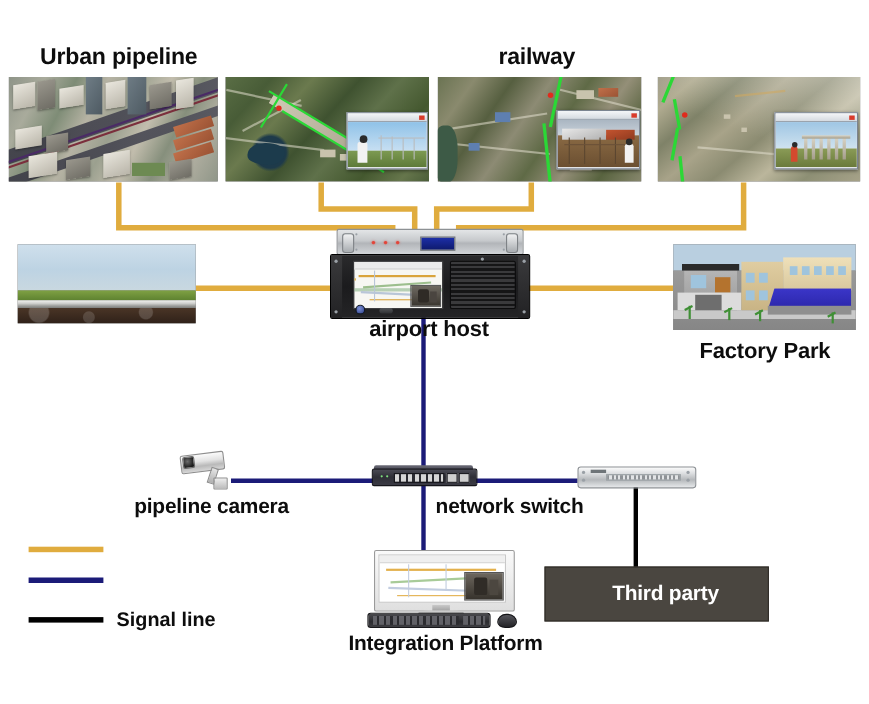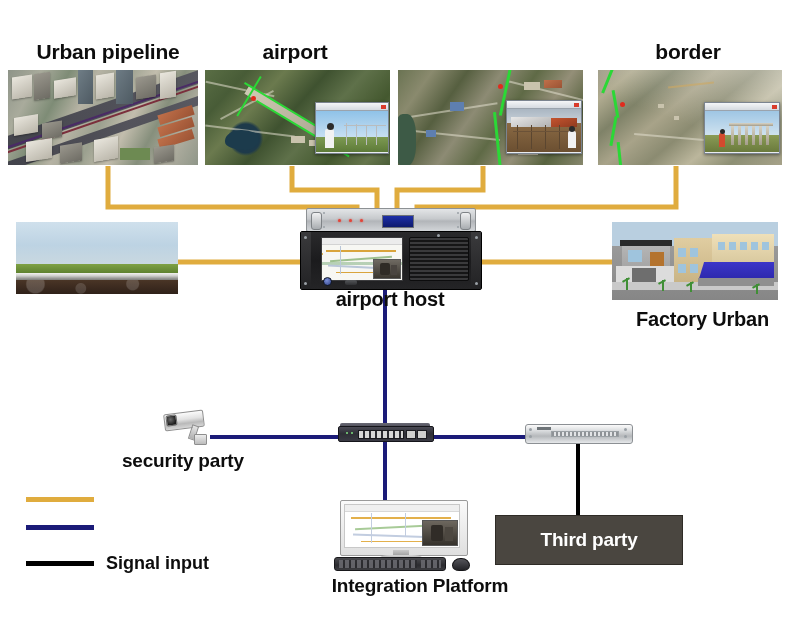--- a/index.html
+++ b/index.html
@@ -357,21 +357,20 @@
     <div class="up-roof" style="left:150px; top:64px; width:36px; height:10px; transform:rotate(-17deg);"></div>
     <div class="up-blk" style="left:6px; top:46px; width:24px; height:18px; transform:skewY(-9deg);"></div>
     <div class="up-blk d" style="left:34px; top:52px; width:20px; height:16px; transform:skewY(-9deg);"></div>
     <div class="up-blk" style="left:18px; top:70px; width:26px; height:20px; transform:skewY(-9deg);"></div>
     <div class="up-blk d" style="left:52px; top:74px; width:22px; height:18px; transform:skewY(-9deg);"></div>
     <div class="up-blk" style="left:86px; top:68px; width:24px; height:22px; transform:skewY(-9deg);"></div>
     <div class="up-green" style="left:112px; top:78px; width:30px; height:12px;"></div>
     <div class="up-blk d" style="left:146px; top:76px; width:20px; height:16px; transform:skewY(-9deg);"></div>
   </div>
 
-  <div class="lbl lbl-top lbl-center" style="left:205px; top:40px; width:180px;">airport</div>
   <div class="scene" style="left:205px; top:70px; width:185px; height:95px;">
     <div class="sat-air"></div>
     <div class="road-thin" style="left:0; top:18px; width:70px; height:2px; transform:rotate(12deg);"></div>
     <div class="road-thin" style="left:12px; top:34px; width:60px; height:2px; transform:rotate(-28deg);"></div>
     <div class="road-thin" style="left:0; top:60px; width:90px; height:2px; transform:rotate(7deg);"></div>
     <div class="runway" style="left:44px; top:16px; width:100px; height:9px; transform:rotate(31deg); transform-origin:left top;"></div>
     <div class="fence-line" style="left:40px; top:12px; width:96px; height:2px; transform:rotate(31deg); transform-origin:left top;"></div>
     <div class="fence-line" style="left:55px; top:6px; width:2px; height:46px; transform:rotate(31deg); transform-origin:left top;"></div>
     <div class="fence-line" style="left:52px; top:30px; width:108px; height:2px; transform:rotate(31deg); transform-origin:left top;"></div>
     <div class="marker-dot" style="left:46px; top:26px; width:5px; height:5px;"></div>
@@ -389,20 +388,21 @@
         <div class="pb-post" style="left:40px; top:13px; width:1px; height:21px;"></div>
         <div class="pb-post" style="left:50px; top:14px; width:1px; height:20px;"></div>
         <div class="pb-post" style="left:60px; top:15px; width:1px; height:19px;"></div>
         <div class="pb-post" style="left:28px; top:14px; width:42px; height:1px;"></div>
         <div class="pb-person" style="left:9px; top:18px; width:9px; height:19px;"></div>
         <div class="pb-head" style="left:11px; top:12px; width:7px; height:7px;"></div>
       </div>
     </div>
   </div>
 
+  <div class="lbl lbl-top lbl-center" style="left:398px; top:40px; width:180px;">railway</div>
   <div class="scene" style="left:398px; top:70px; width:185px; height:95px;">
     <div class="sat-rail"></div>
     <div class="road-thin" style="left:0; top:40px; width:100px; height:2px; transform:rotate(-9deg);"></div>
     <div class="road-thin" style="left:6px; top:64px; width:96px; height:2px; transform:rotate(6deg);"></div>
     <div class="road-thin" style="left:110px; top:20px; width:78px; height:2px; transform:rotate(14deg);"></div>
     <div style="left:-4px; top:44px; width:22px; height:52px; background:#3d5a46; border-radius:40%;"></div>
     <div class="fence-line" style="left:106px; top:-4px; width:3px; height:50px; transform:rotate(12deg);"></div>
     <div class="fence-line" style="left:98px; top:42px; width:3px; height:58px; transform:rotate(-6deg);"></div>
     <div class="marker-dot" style="left:100px; top:14px; width:5px; height:5px;"></div>
     <div class="bld-b" style="left:52px; top:32px; width:14px; height:9px;"></div>
@@ -422,21 +422,20 @@
         <div class="pb-post" style="left:24px; top:16px; width:1px; height:24px; background:#5b4630;"></div>
         <div class="pb-post" style="left:38px; top:16px; width:1px; height:24px; background:#5b4630;"></div>
         <div class="pb-post" style="left:52px; top:16px; width:1px; height:24px; background:#5b4630;"></div>
         <div class="pb-post" style="left:6px; top:22px; width:60px; height:1px; background:#6b5238;"></div>
         <div class="pb-person" style="left:61px; top:22px; width:8px; height:17px;"></div>
         <div class="pb-head" style="left:62px; top:17px; width:6px; height:6px;"></div>
       </div>
     </div>
   </div>
 
-  <div class="lbl lbl-top lbl-center" style="left:598px; top:40px; width:180px;">border</div>
   <div class="scene" style="left:598px; top:70px; width:184px; height:95px;">
     <div class="sat-border"></div>
     <div class="sat-haze"></div>
     <div class="fence-line" style="left:8px; top:-2px; width:3px; height:26px; transform:rotate(22deg);"></div>
     <div class="fence-line" style="left:16px; top:20px; width:3px; height:28px; transform:rotate(-10deg);"></div>
     <div class="fence-line" style="left:14px; top:46px; width:3px; height:30px; transform:rotate(10deg);"></div>
     <div class="fence-line" style="left:20px; top:72px; width:3px; height:26px; transform:rotate(-6deg);"></div>
     <div class="marker-dot" style="left:22px; top:32px; width:5px; height:5px;"></div>
     <div class="road-thin" style="left:70px; top:14px; width:46px; height:2px; transform:rotate(-6deg); background:rgba(206,168,96,.6);"></div>
     <div class="road-thin" style="left:36px; top:66px; width:70px; height:2px; transform:rotate(5deg);"></div>
@@ -544,39 +543,40 @@
 
     <div class="fp-plant abs" style="left:14px; top:56px; width:2px; height:12px;"></div>
     <div class="fp-plant abs" style="left:10px; top:57px; width:8px; height:2px; transform:rotate(-28deg);"></div>
     <div class="fp-plant abs" style="left:50px; top:58px; width:2px; height:11px;"></div>
     <div class="fp-plant abs" style="left:46px; top:59px; width:8px; height:2px; transform:rotate(-28deg);"></div>
     <div class="fp-plant abs" style="left:78px; top:60px; width:2px; height:10px;"></div>
     <div class="fp-plant abs" style="left:74px; top:61px; width:8px; height:2px; transform:rotate(-28deg);"></div>
     <div class="fp-plant abs" style="left:144px; top:62px; width:2px; height:10px;"></div>
     <div class="fp-plant abs" style="left:140px; top:63px; width:8px; height:2px; transform:rotate(-28deg);"></div>
   </div>
-  <div class="lbl lbl-mid" style="left:636px; top:308px;">Factory Urban</div>
+  <div class="lbl lbl-mid" style="left:636px; top:308px;">Factory Park</div>
 
   <div class="abs" style="left:160px; top:408px; width:56px; height:36px;">
     <div class="cam-body abs" style="left:4px; top:4px; width:38px; height:15px;"></div>
     <div class="cam-lens abs" style="left:6px; top:7px; width:9px; height:9px;"></div>
     <div class="cam-arm abs" style="left:30px; top:17px; width:5px; height:13px; transform:rotate(18deg);"></div>
     <div class="cam-mount abs" style="left:34px; top:26px; width:11px; height:9px;"></div>
   </div>
-  <div class="lbl lbl-bottom" style="left:122px; top:450px;">security party</div>
+  <div class="lbl lbl-bottom" style="left:122px; top:450px;">pipeline camera</div>
 
   <div class="abs" style="left:338px; top:423px; width:94px; height:20px;">
     <div class="sw-top abs" style="left:2px; top:0; width:90px; height:4px; border-radius:2px 2px 0 0;"></div>
     <div class="sw-body abs" style="left:0; top:3px; width:94px; height:14px;"></div>
     <div class="sw-ports abs" style="left:20px; top:7px; width:44px; height:7px;"></div>
     <div class="sw-sfp abs" style="left:68px; top:7px; width:8px; height:7px;"></div>
     <div class="sw-sfp abs" style="left:79px; top:7px; width:8px; height:7px;"></div>
     <div class="sw-led abs" style="left:8px; top:9px; width:2px; height:2px;"></div>
     <div class="sw-led abs" style="left:13px; top:9px; width:2px; height:2px;"></div>
   </div>
+  <div class="lbl lbl-bottom" style="left:396px; top:450px;">network switch</div>
 
   <div class="abs" style="left:525px; top:424px; width:106px; height:18px;">
     <div class="lk-body abs" style="left:0; top:0; width:106px; height:18px;"></div>
     <div class="lk-strip abs" style="left:26px; top:7px; width:66px; height:4px;"></div>
     <div class="lk-badge abs" style="left:12px; top:3px; width:14px; height:3px;"></div>
     <div class="lk-screw abs" style="left:4px; top:4px; width:3px; height:3px;"></div>
     <div class="lk-screw abs" style="left:4px; bottom:4px; width:3px; height:3px;"></div>
     <div class="lk-screw abs" style="right:4px; top:4px; width:3px; height:3px;"></div>
     <div class="lk-screw abs" style="right:4px; bottom:4px; width:3px; height:3px;"></div>
   </div>
@@ -598,34 +598,34 @@
       </div>
     </div>
     <div class="ip-stand abs" style="left:63px; top:50px; width:16px; height:6px;"></div>
     <div class="ip-base abs" style="left:50px; top:55px; width:42px; height:5px;"></div>
     <div class="ip-kb abs" style="left:4px; top:57px; width:110px; height:12px;">
       <div class="ip-keys abs" style="left:4px; top:2px; width:78px; height:8px;"></div>
       <div class="ip-keys abs" style="left:86px; top:2px; width:20px; height:8px;"></div>
     </div>
     <div class="ip-mouse abs" style="left:122px; top:58px; width:16px; height:11px;"></div>
   </div>
-  <div class="lbl lbl-bottom lbl-center" style="left:315px; top:575px; width:210px;">Integration Platform</div>
-
-  <div class="alarm-box abs" style="left:495px; top:515px; width:186px; height:48px;">
+  <div class="lbl lbl-bottom lbl-center" style="left:300px; top:575px; width:210px;">Integration Platform</div>
+
+  <div class="alarm-box abs" style="left:495px; top:515px; width:186px; height:48px;padding-left:16px;">
     <div>
       <div>Third party</div>
     </div>
   </div>
 
   <div>
     <div class="leg-row" style="left:26px; top:497px;">
       <span class="leg-swatch" style="background:#E0AC3E;"></span>
     </div>
     <div class="leg-row" style="left:26px; top:525px;">
       <span class="leg-swatch" style="background:#1B1B78;"></span>
     </div>
     <div class="leg-row" style="left:26px; top:553px;">
       <span class="leg-swatch" style="background:#000000;"></span>
-      <span class="leg-text">Signal input</span>
+      <span class="leg-text">Signal line</span>
     </div>
   </div>
 
 </div>
 
 </body></html>

